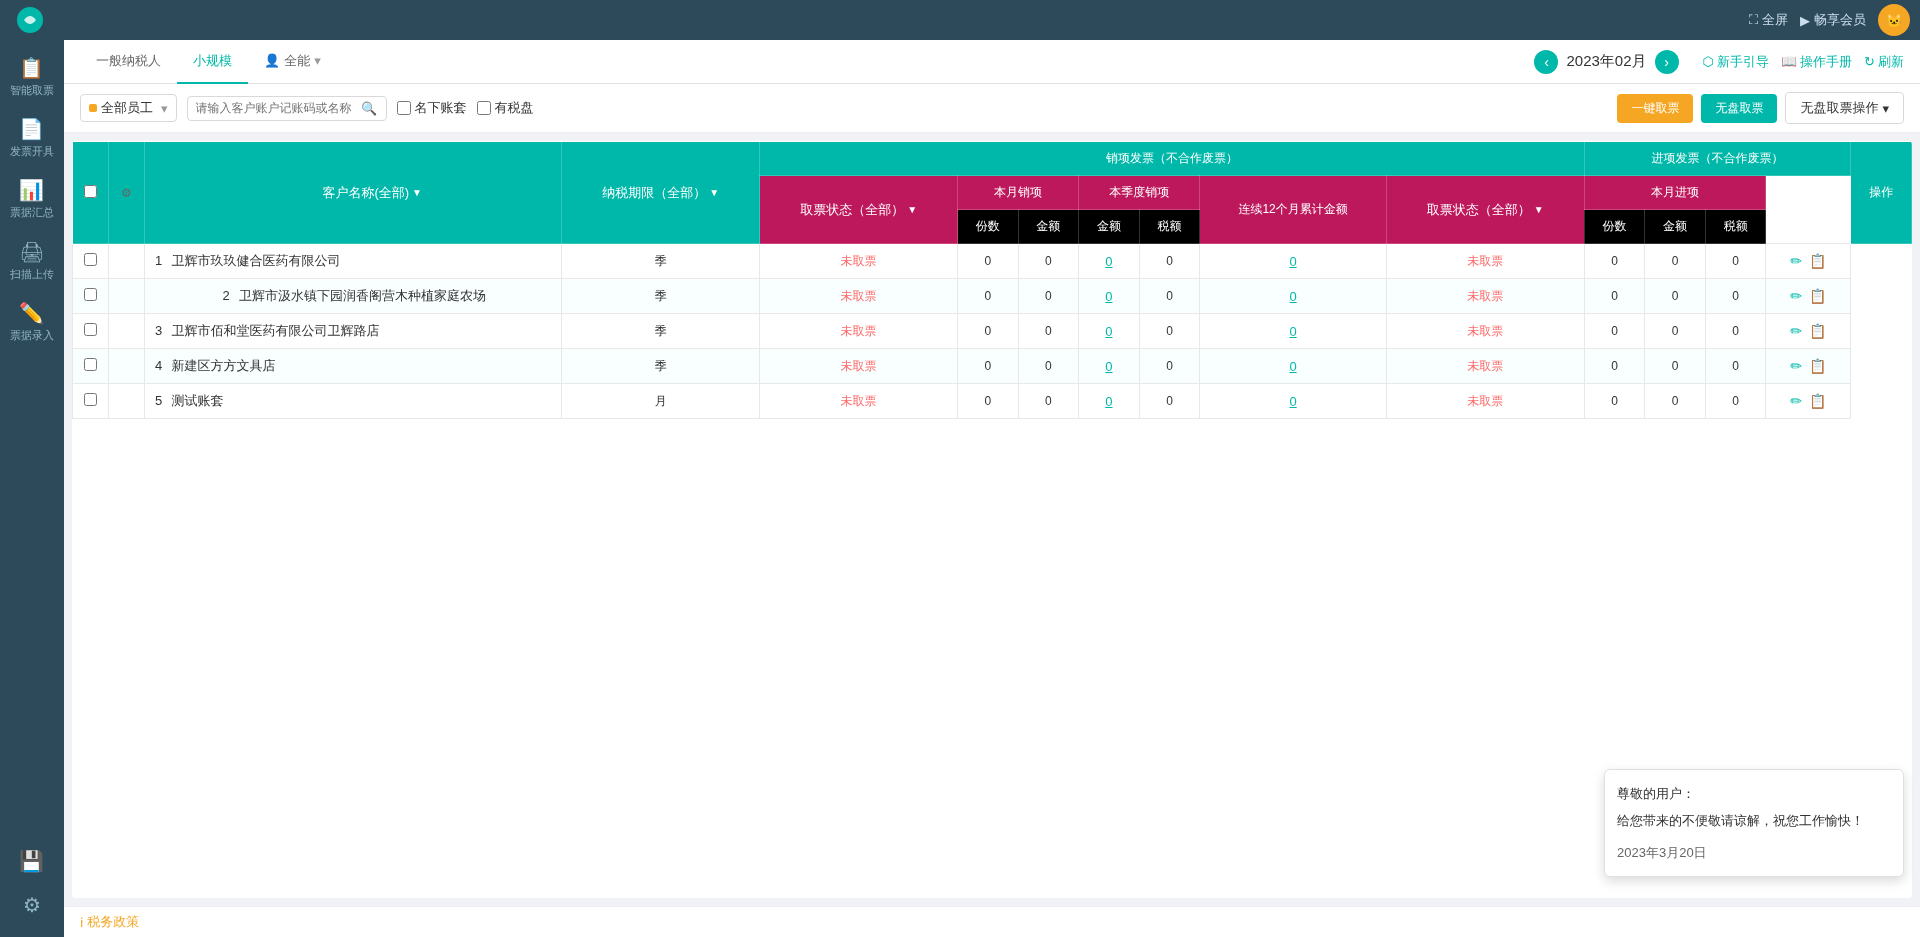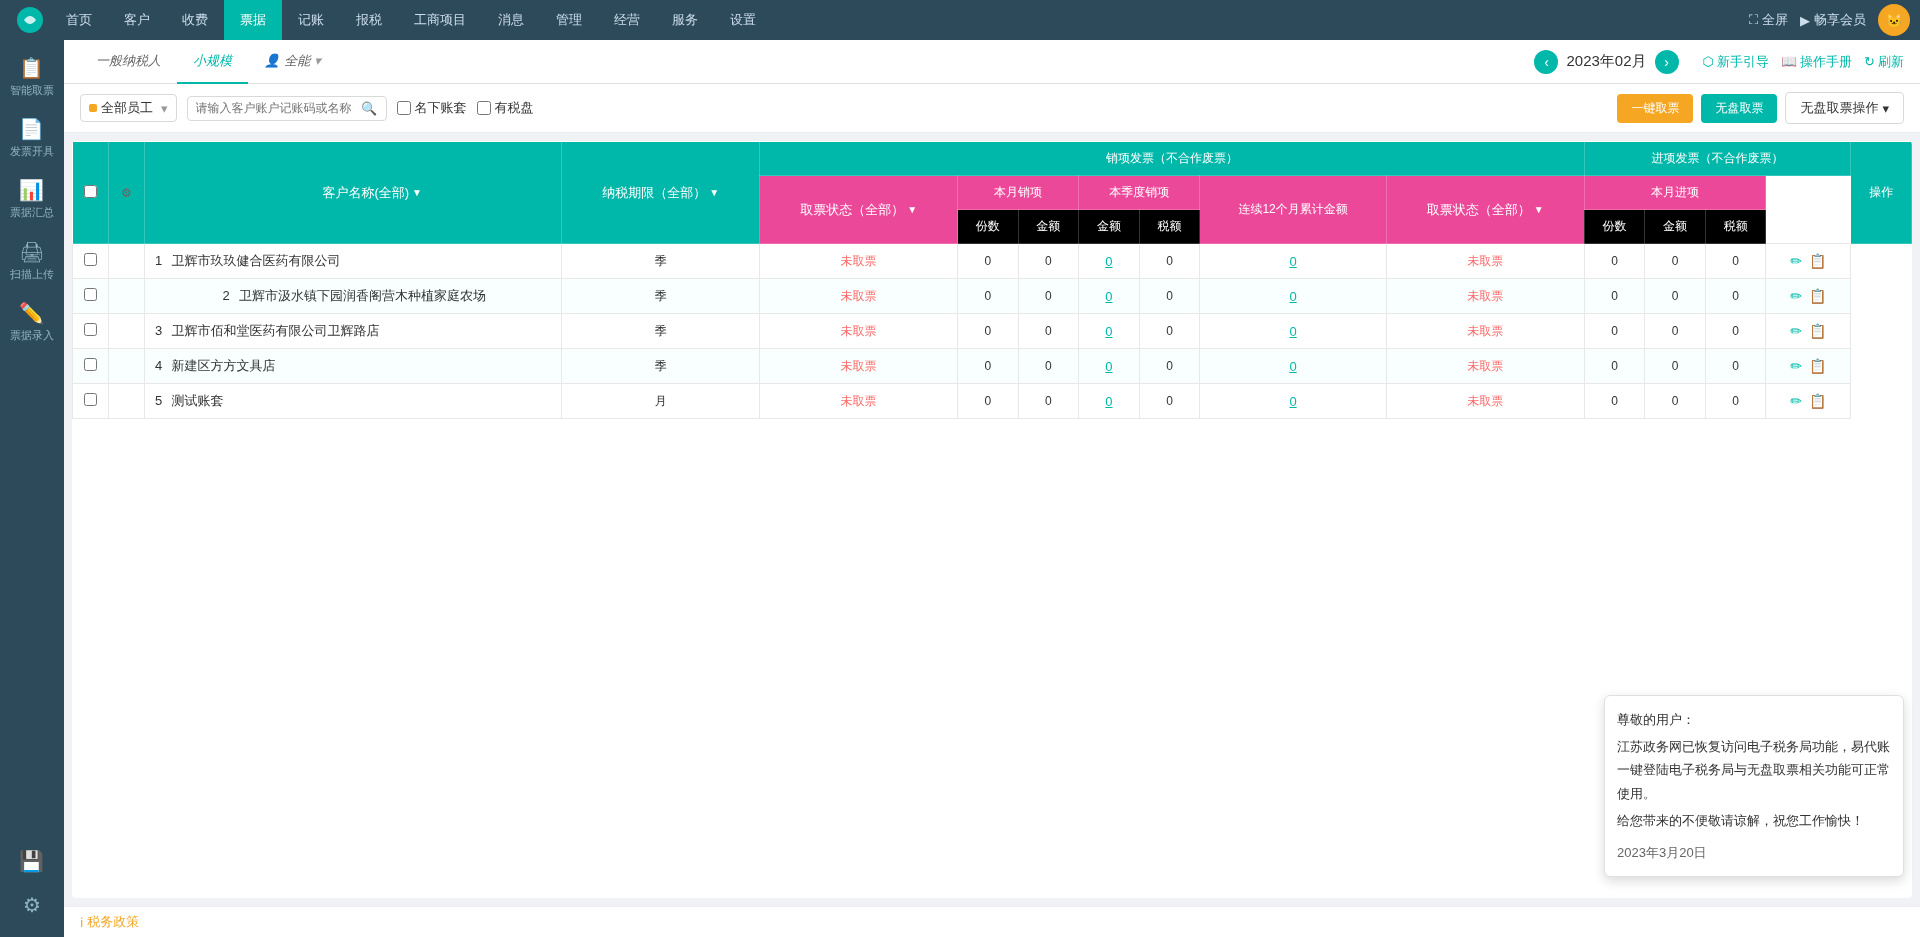--- a/index.html
+++ b/index.html
@@ -22,21 +22,21 @@
     .sidebar-item { width: 56px; display: flex; flex-direction: column; align-items: center; padding: 8px 4px; cursor: pointer; color: #8fb3c0; border-radius: 4px; gap: 4px; }
     .sidebar-item .icon { font-size: 20px; }
     .sidebar-item .label { font-size: 11px; text-align: center; line-height: 1.2; }
     .sidebar-bottom { margin-top: auto; display: flex; flex-direction: column; align-items: center; padding-bottom: 12px; gap: 4px; }
 
     
     .main { flex: 1; display: flex; flex-direction: column; background: #f0f2f5; overflow: hidden; }
 
     
     .tab-bar { background: #fff; display: flex; align-items: center; padding: 0 16px; border-bottom: 1px solid #e0e0e0; height: 44px; gap: 0; }
-    .tab { padding: 0 16px; height: 44px; display: flex; align-items: center; cursor: pointer; color: #666; border-bottom: 2px solid transparent; font-size: 13px; font-style: italic; }
+    .tab { padding: 0 16px; height: 44px; display: flex; align-items: center; cursor: pointer; color: #666; border-bottom: 2px solid transparent; font-size: 13px; }
     .tab.active { color: #00b8a9; border-bottom: 2px solid #00b8a9; font-weight: 500; }
     .tab-period { display: flex; align-items: center; gap: 8px; margin-left: auto; }
     .period-arrow { width: 24px; height: 24px; border-radius: 50%; background: #00b8a9; color: #fff; display: flex; align-items: center; justify-content: center; cursor: pointer; font-size: 14px; }
     .period-text { font-size: 15px; color: #333; font-weight: 500; }
     .tab-actions { display: flex; align-items: center; gap: 12px; margin-left: 24px; }
     .tab-action { color: #00b8a9; cursor: pointer; font-size: 12px; display: flex; align-items: center; gap: 3px; }
 
     
     .toolbar { background: #fff; padding: 8px 16px; display: flex; gap: 10px; border-bottom: 1px solid #eee; }
     .toolbar-left { display: flex; align-items: center; gap: 10px; flex: 1; }
@@ -49,21 +49,21 @@
     .checkbox-item input[type=checkbox] { width: 14px; height: 14px; }
     .toolbar-right { display: flex; align-items: center; gap: 8px; }
     .btn-orange { background: #f5a623; color: #fff; border: none; border-radius: 4px; padding: 6px 14px; cursor: pointer; font-size: 12px; }
     .btn-teal { background: #00b8a9; color: #fff; border: none; border-radius: 4px; padding: 6px 14px; cursor: pointer; font-size: 12px; }
     .btn-outline { background: #fff; color: #333; border: 1px solid #d9d9d9; border-radius: 4px; padding: 6px 14px; cursor: pointer; font-size: 12px; display: flex; align-items: center; gap: 4px; }
 
     
     .table-container { flex: 1; overflow: auto; padding: 0; background: #fff; margin: 8px; border-radius: 4px; }
     table { width: 100%; border-collapse: collapse; }
     thead tr th { background: #00b8a9; color: #fff; padding: 8px 8px; text-align: center; font-weight: 500; font-size: 12px; border: 1px solid rgba(255,255,255,0.2); white-space: nowrap; }
-    thead tr.sub-header th { background: #ec4899; color: #fff; }
+    thead tr.sub-header th { background: #be185d; color: #fff; }
     thead tr.sub-sub-header th { background: #000000; color: #fff; }
     tbody tr td { padding: 8px 8px; text-align: center; font-size: 12px; color: #333; border: 1px solid #e8e8e8; white-space: nowrap; }
     tbody tr:nth-child(even) td { background: #f8fffe; }
     .td-link { color: #00b8a9; cursor: pointer; text-decoration: underline; }
     .action-btn { background: none; border: none; cursor: pointer; color: #00b8a9; font-size: 14px; margin: 0 2px; }
     .checkbox-cell { width: 36px; text-align: center; }
     .settings-cell { width: 36px; text-align: center; color: #666; cursor: pointer; }
     .status-tag { color: #ff6b6b; }
 
     
@@ -83,34 +83,20 @@
   </style>
 </head>
 <body>
 
 <div class="top-nav">
   <div class="logo">
     <svg viewBox="0 0 28 28" fill="none">
       <circle cx="14" cy="14" r="13" fill="#00b8a9"></circle>
       <path d="M8 14 Q14 6 20 14 Q14 22 8 14Z" fill="#fff" opacity="0.8"></path>
     </svg>
-  </div>
-  <div class="nav-items">
-    <div class="nav-item">首页</div>
-    <div class="nav-item">客户</div>
-    <div class="nav-item">收费</div>
-    <div class="nav-item active">票据</div>
-    <div class="nav-item">记账</div>
-    <div class="nav-item">报税</div>
-    <div class="nav-item">工商项目</div>
-    <div class="nav-item">消息</div>
-    <div class="nav-item">管理</div>
-    <div class="nav-item">经营</div>
-    <div class="nav-item">服务</div>
-    <div class="nav-item">设置</div>
   </div>
   <div class="nav-right">
     <div class="nav-right-item">
       <span>⛶</span>
       <span>全屏</span>
     </div>
     <div class="nav-right-item">
       <span>▶</span>
       <span>畅享会员</span>
     </div>
@@ -389,17 +375,16 @@
         <span>ℹ</span>
         <span>税务政策</span>
       </div>
     </div>
   </div>
 </div>
 
 <div class="notification-popup">
   <div class="notification-body">
     <div>尊敬的用户：</div>
-    <div style="margin-top:4px;">江苏政务网已恢复访问电子税务局功能，易代账一键登陆电子税务局与无盘取票相关功能可正常使用。</div>
     <div style="margin-top:4px;">给您带来的不便敬请谅解，祝您工作愉快！</div>
     <div class="notification-date" style="margin-top:8px;">2023年3月20日</div>
   </div>
 </div>
 
 </body></html>

